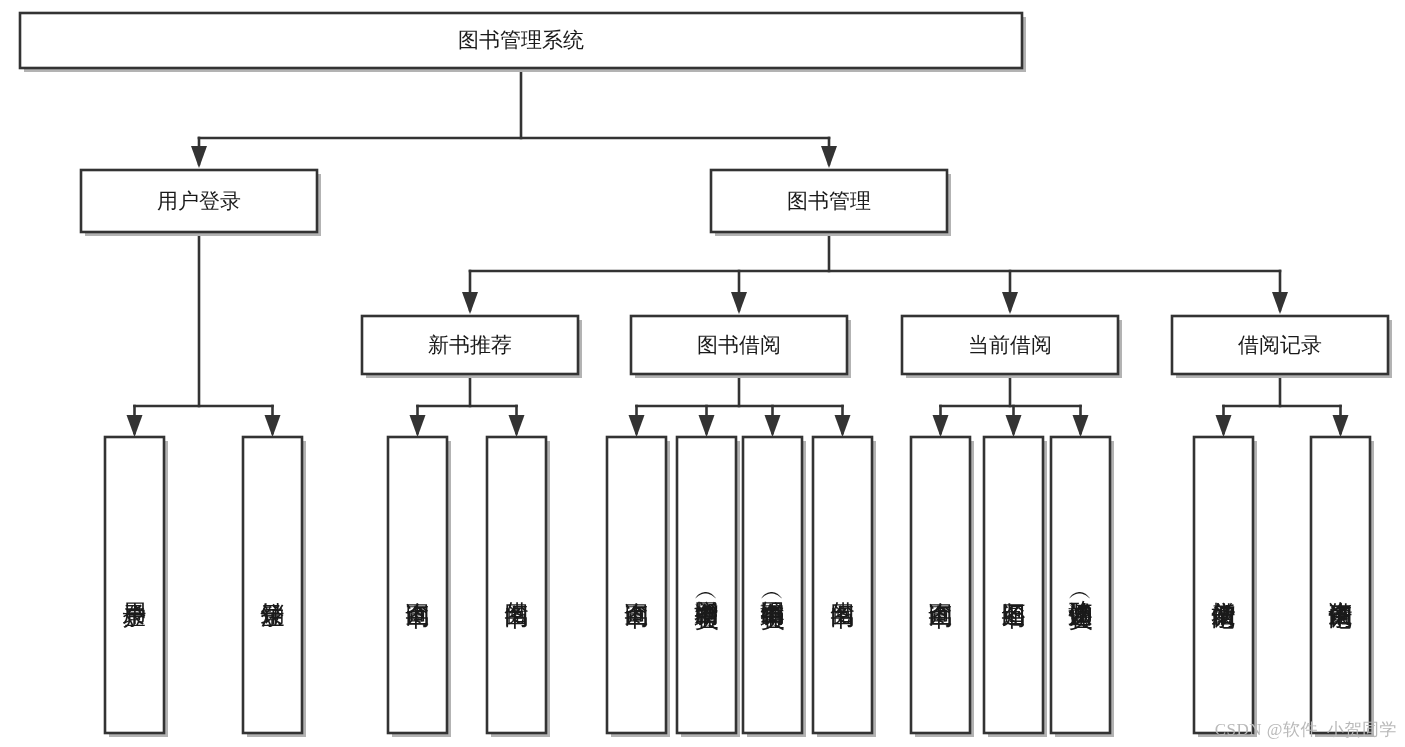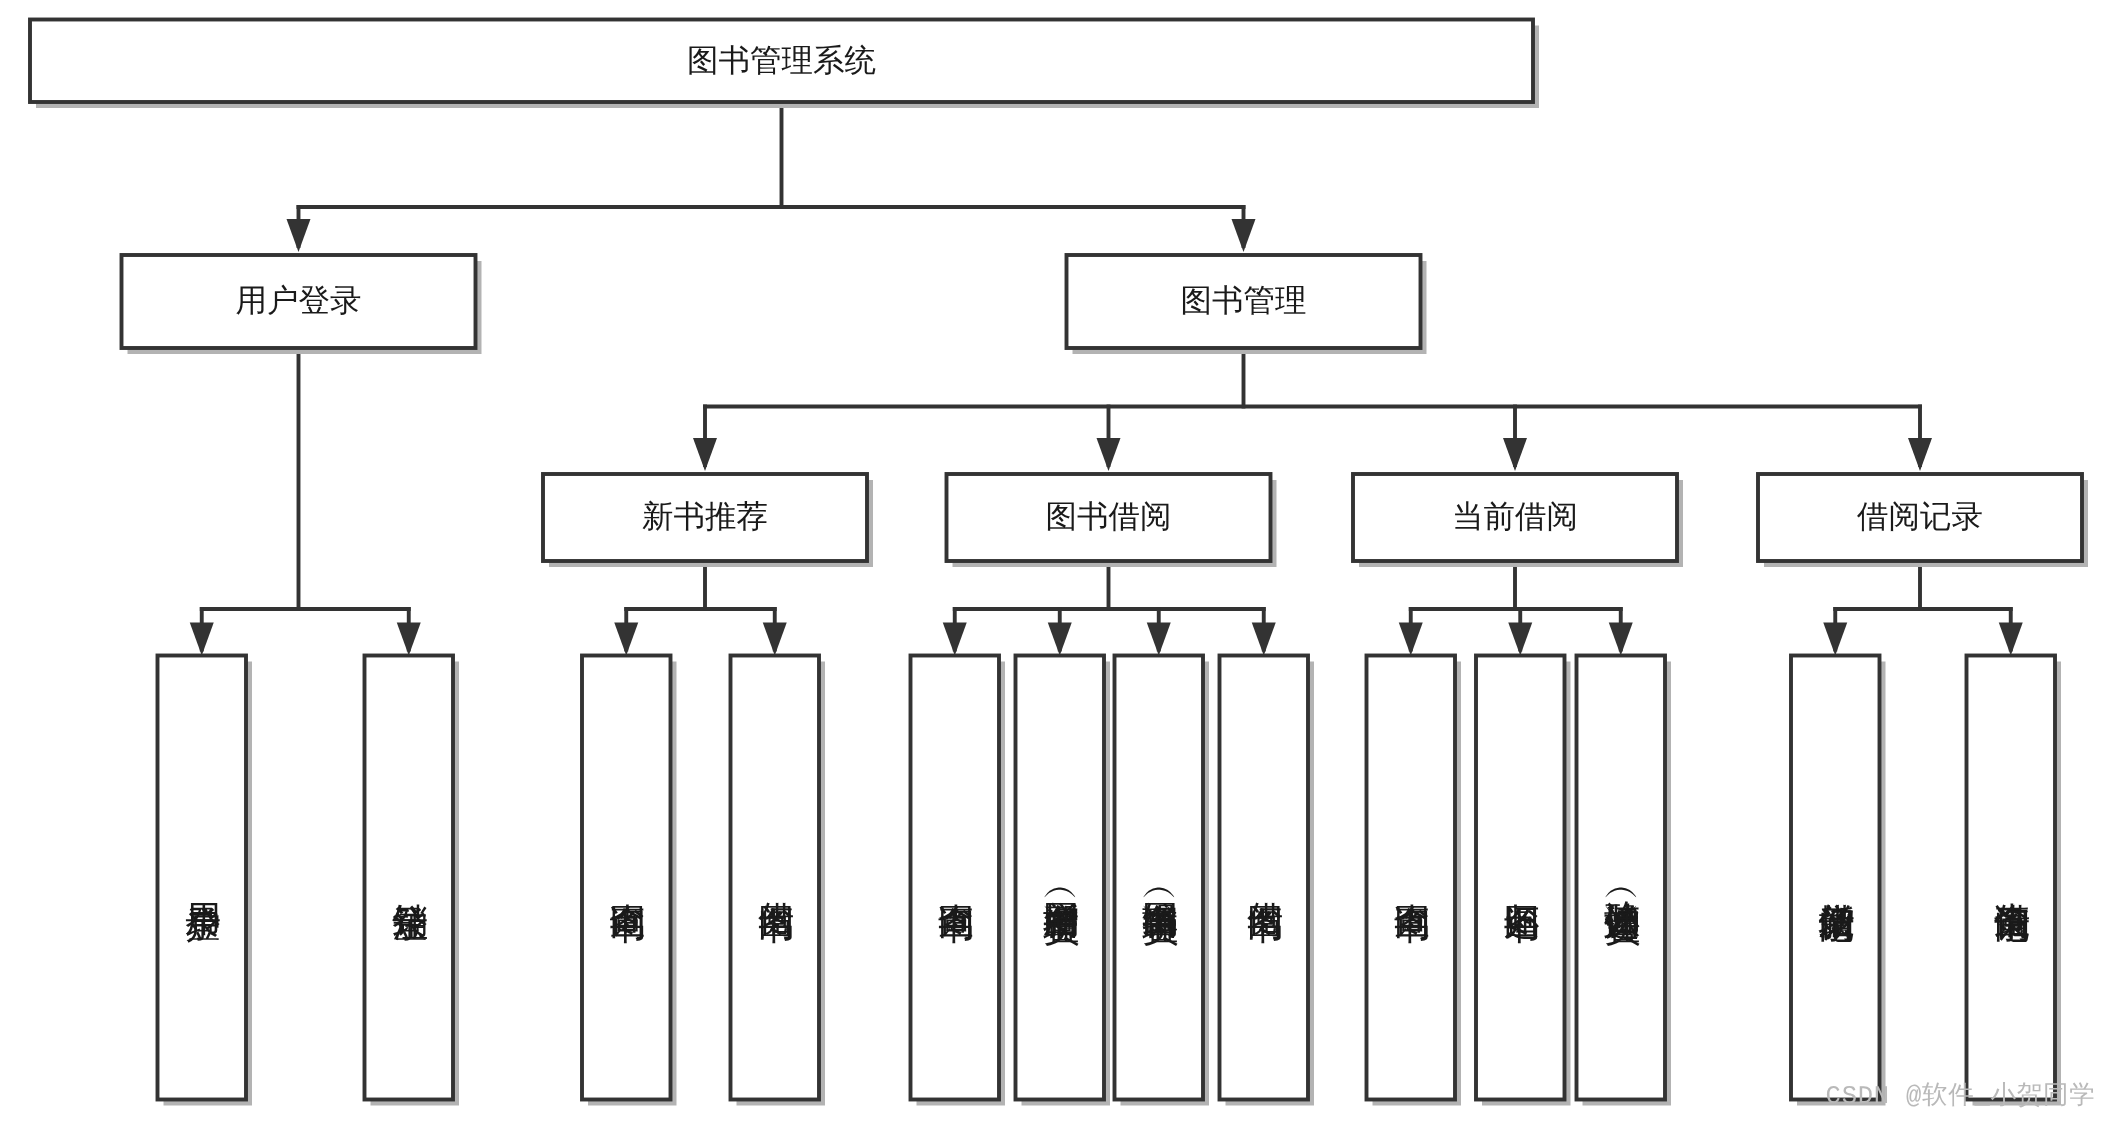--- a/index.html
+++ b/index.html
@@ -63,21 +63,21 @@
     align-items: center;
     justify-content: center;
     text-align: center;
     white-space: nowrap;
     pointer-events: none;
   }
   .watermark {
     position: absolute;
     right: 8px;
     bottom: 6px;
-    font-family: Liberation Mono, monospace;
+    font-family: Liberation Serif, serif;
     font-size: 17px;
     color: #b9b9b9;
     letter-spacing: 0.5px;
     white-space: nowrap;
   }
 </style>
 </head>
 <body>
 
 <div id="stage">

